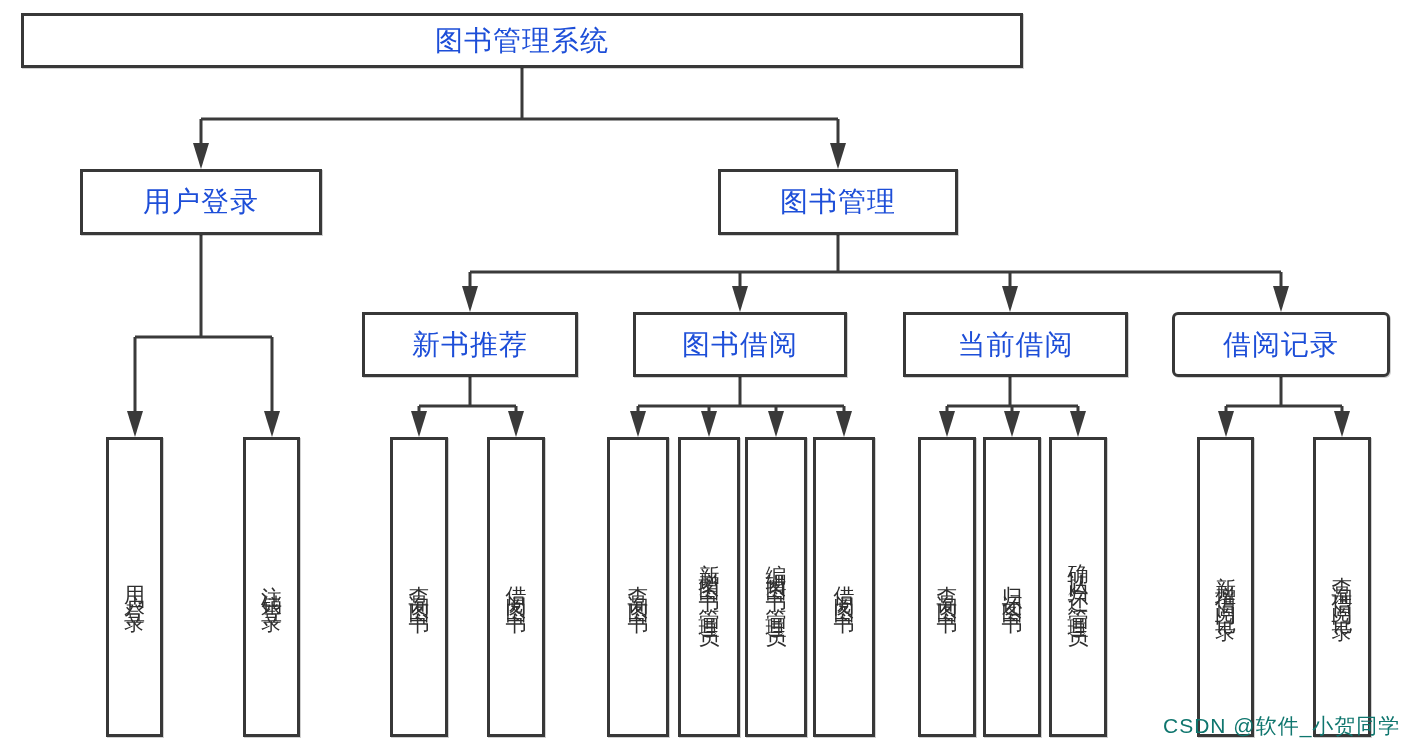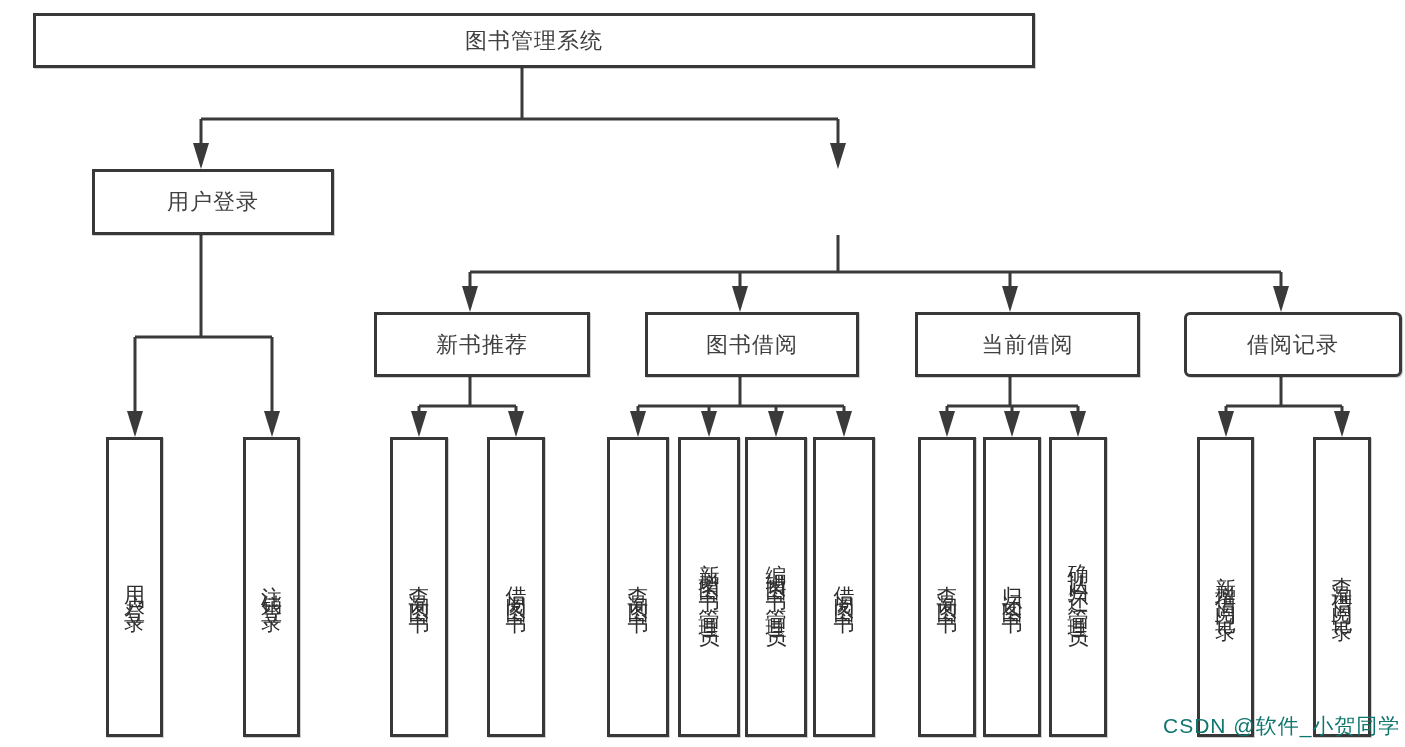--- a/index.html
+++ b/index.html
@@ -17,29 +17,28 @@
   #wires {
     position: absolute;
     left: 0; top: 0;
     width: 1405px; height: 747px;
   }
   .box {
     position: absolute;
     box-sizing: border-box;
     background: #ffffff;
     border: 3px solid #383838;
-    color: #404040;
+    color: #1d4ed8;
     display: flex;
     align-items: center;
     justify-content: center;
     text-align: center;
-    font-size: 22px;
+    font-size: 28px;
     letter-spacing: 1px;
     box-shadow: 1px 1px 0 rgba(0,0,0,0.18);
-    margin-left: 12px;
   }
   .vbox {
     position: absolute;
     box-sizing: border-box;
     background: #ffffff;
     border: 3px solid #383838;
     color: #2e2e2e;
     display: flex;
     align-items: center;
     justify-content: center;
@@ -105,20 +104,21 @@
       <polygon points="1004,411 1020,411 1012,437"></polygon>
       <polygon points="1070,411 1086,411 1078,437"></polygon>
       <polygon points="1218,411 1234,411 1226,437"></polygon>
       <polygon points="1334,411 1350,411 1342,437"></polygon>
     </g>
   </svg>
 
   <div class="box" style="left:21px; top:13px; width:1002px; height:55px;">图书管理系统</div>
 
   <div class="box" style="left:80px; top:169px; width:242px; height:66px;">用户登录</div>
+  <div class="box" style="left:718px; top:169px; width:240px; height:66px;">图书管理</div>
 
   <div class="box" style="left:362px; top:312px; width:216px; height:65px;">新书推荐</div>
   <div class="box" style="left:633px; top:312px; width:214px; height:65px;text-align:center;">图书借阅</div>
   <div class="box" style="left:903px; top:312px; width:225px; height:65px;">当前借阅</div>
   <div class="box" style="left:1172px; top:312px; width:218px; height:65px;border-radius:6px;">借阅记录</div>
 
   <div class="vbox" style="left:106px; width:57px;">
     <span>用户登录</span>
   </div>
   <div class="vbox" style="left:243px; width:57px;">

